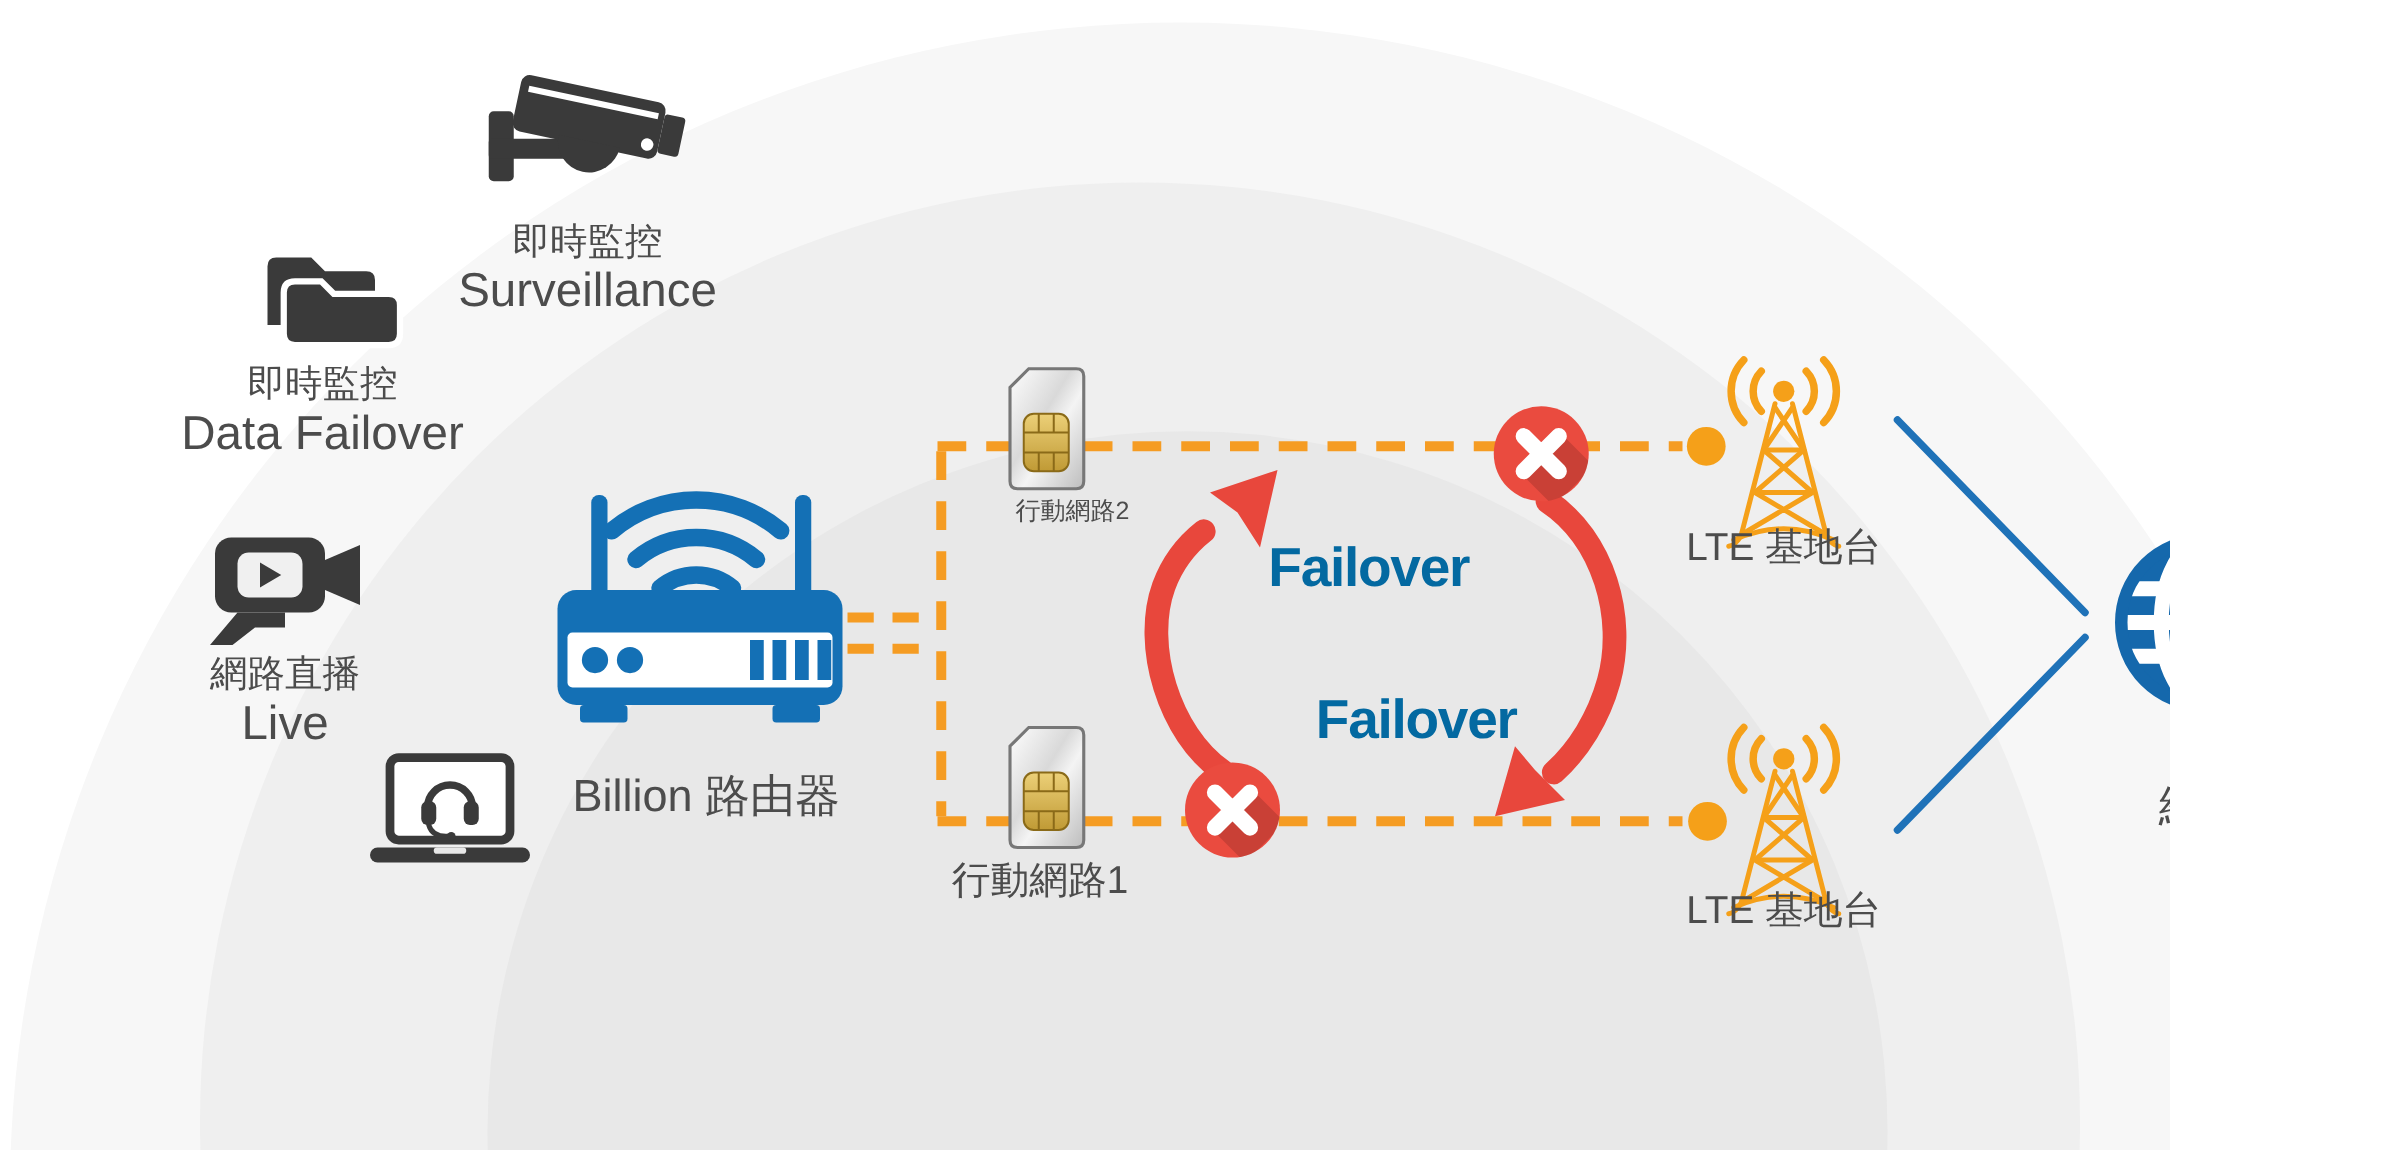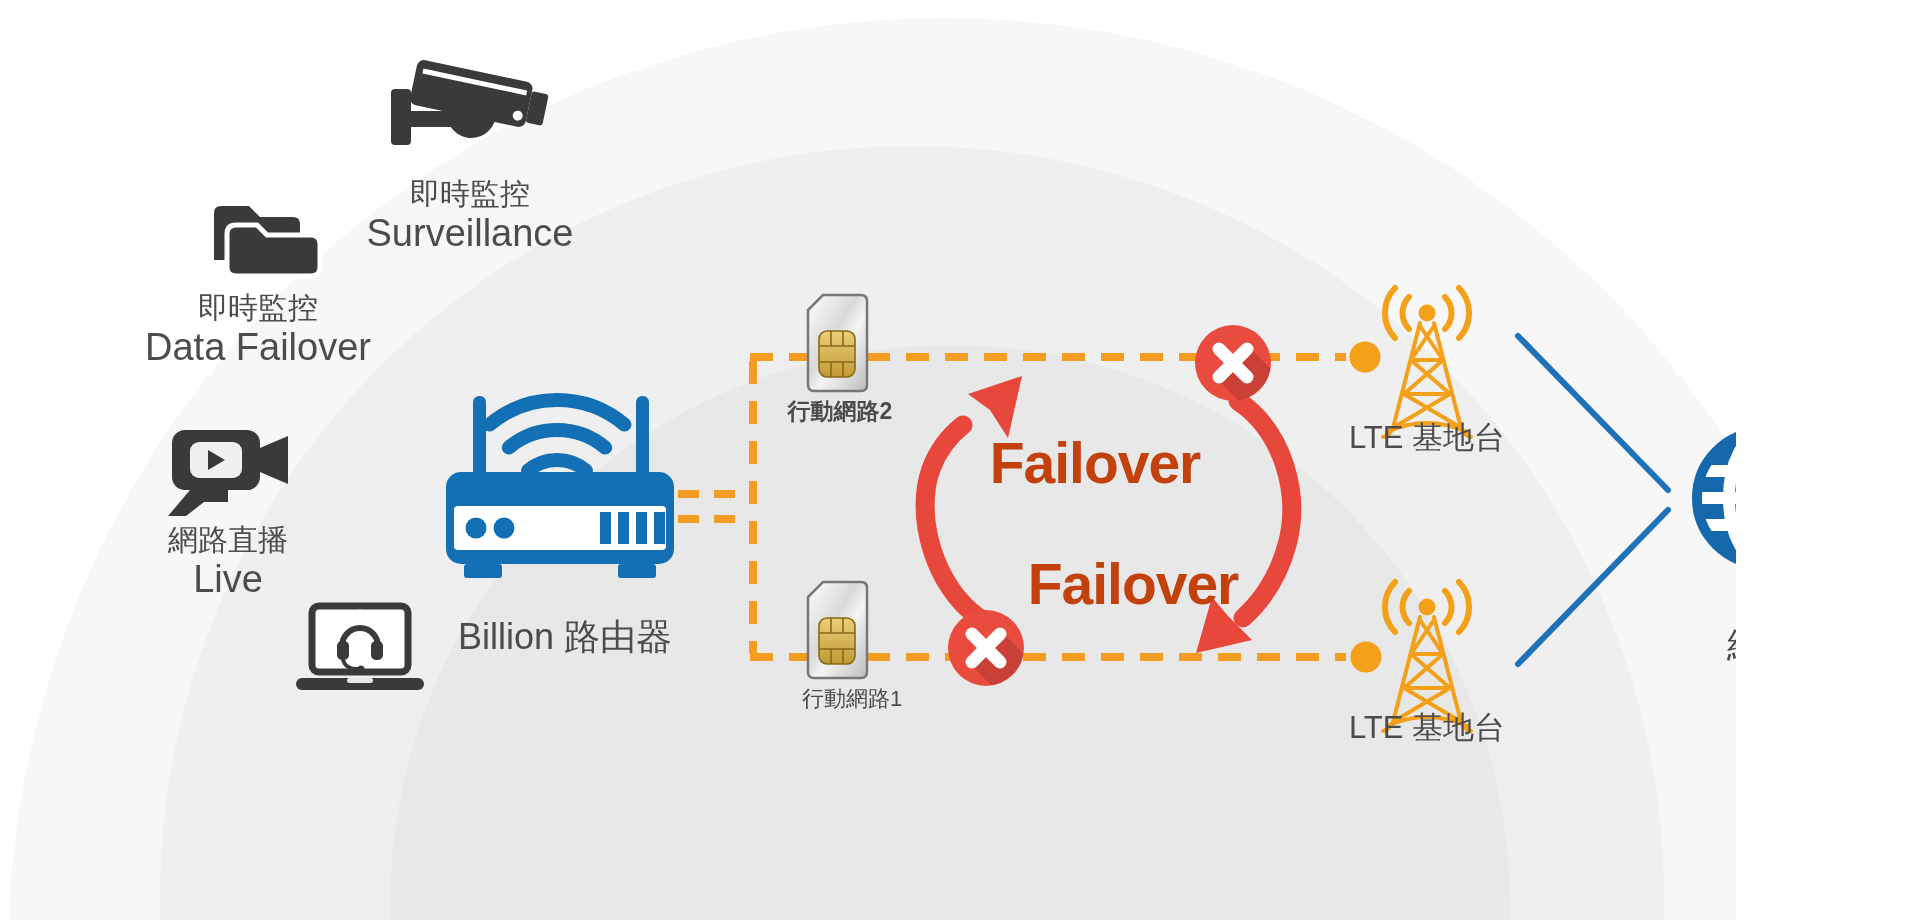--- a/index.html
+++ b/index.html
@@ -8,22 +8,22 @@
     font-family:"Liberation Sans","DejaVu Sans",sans-serif;
   }
   .layer{position:absolute;left:0;top:0;}
   .label{
     position:absolute;color:#4c4c4c;text-align:center;font-size:30px;line-height:1.18;
     transform:translateX(-50%);white-space:nowrap;
   }
   .label .l2{font-size:38px;}
   .big{font-size:36px;margin-top:32px;}
   .failover{
-    position:absolute;transform:translateX(-50%);color:#c2410c;font-weight:bold;
-    font-size:57px;letter-spacing:-1px;white-space:nowrap;
+    position:absolute;transform:translateX(-50%);color:#0369a1;font-weight:bold;
+    font-size:44px;letter-spacing:-1px;white-space:nowrap;
   }
 </style>
 </head>
 <body>
 
 <div class="stage">
 
   <svg class="layer" width="1920" height="920" viewBox="0 0 1920 920">
     <defs>
       <linearGradient id="simg" x1="0" y1="0" x2="1" y2="1">
@@ -207,23 +207,23 @@
   </div>
 
   <div class="label" style="left:228px;top:522px;">
     <div>網路直播</div>
     <div class="l2">Live</div>
   </div>
 
 
   <div class="label big" style="left:565px;top:584px;">Billion 路由器</div>
 
-  <div class="label" style="left:840px;top:398px;font-size:23px;font-weight:bold;">行動網路2</div>
-
-  <div class="label" style="left:852px;top:686px;font-size:22px;">行動網路1</div>
+  <div class="label" style="left:858px;top:398px;font-size:20px;">行動網路2</div>
+
+  <div class="label" style="left:832px;top:686px;font-size:31px;">行動網路1</div>
 
   <div class="failover" style="left:1095px;top:430px;">Failover</div>
 
   <div class="failover" style="left:1133px;top:551px;">Failover</div>
 
   <div class="label" style="left:1427px;top:420px;font-size:31px;">LTE 基地台</div>
 
   <div class="label" style="left:1427px;top:710px;font-size:31px;">LTE 基地台</div>
 
   <div class="label big" style="left:1763px;top:592px;">網路</div>

